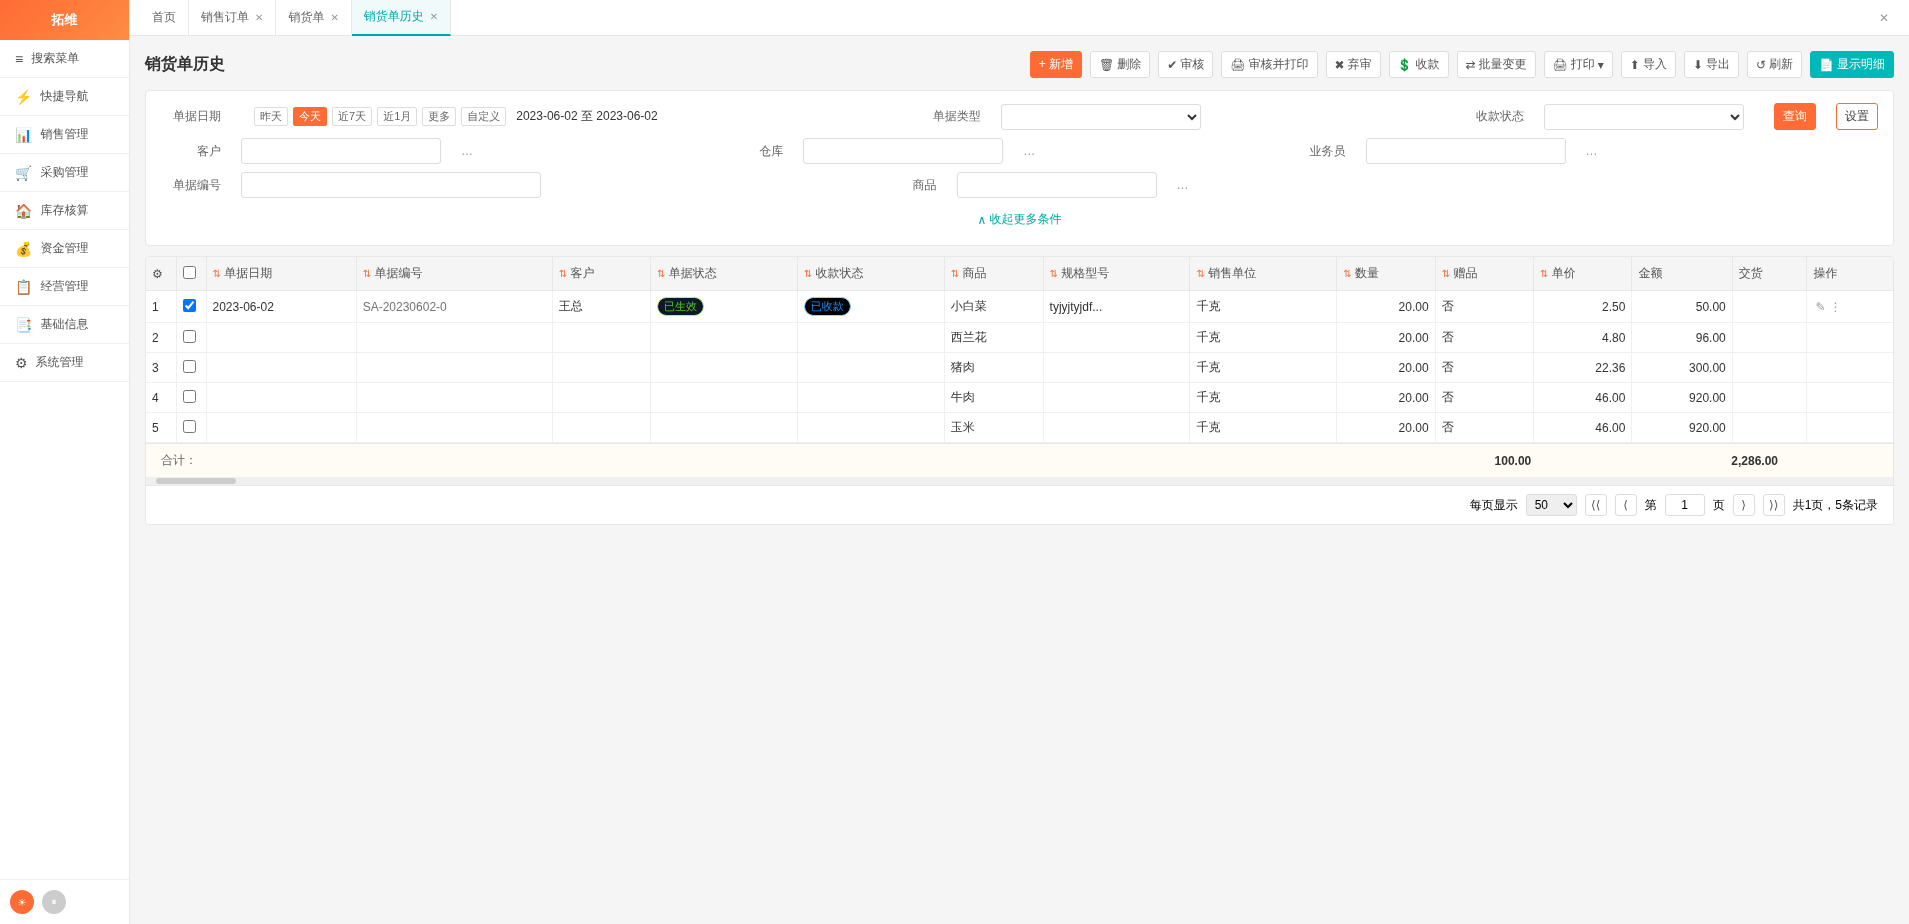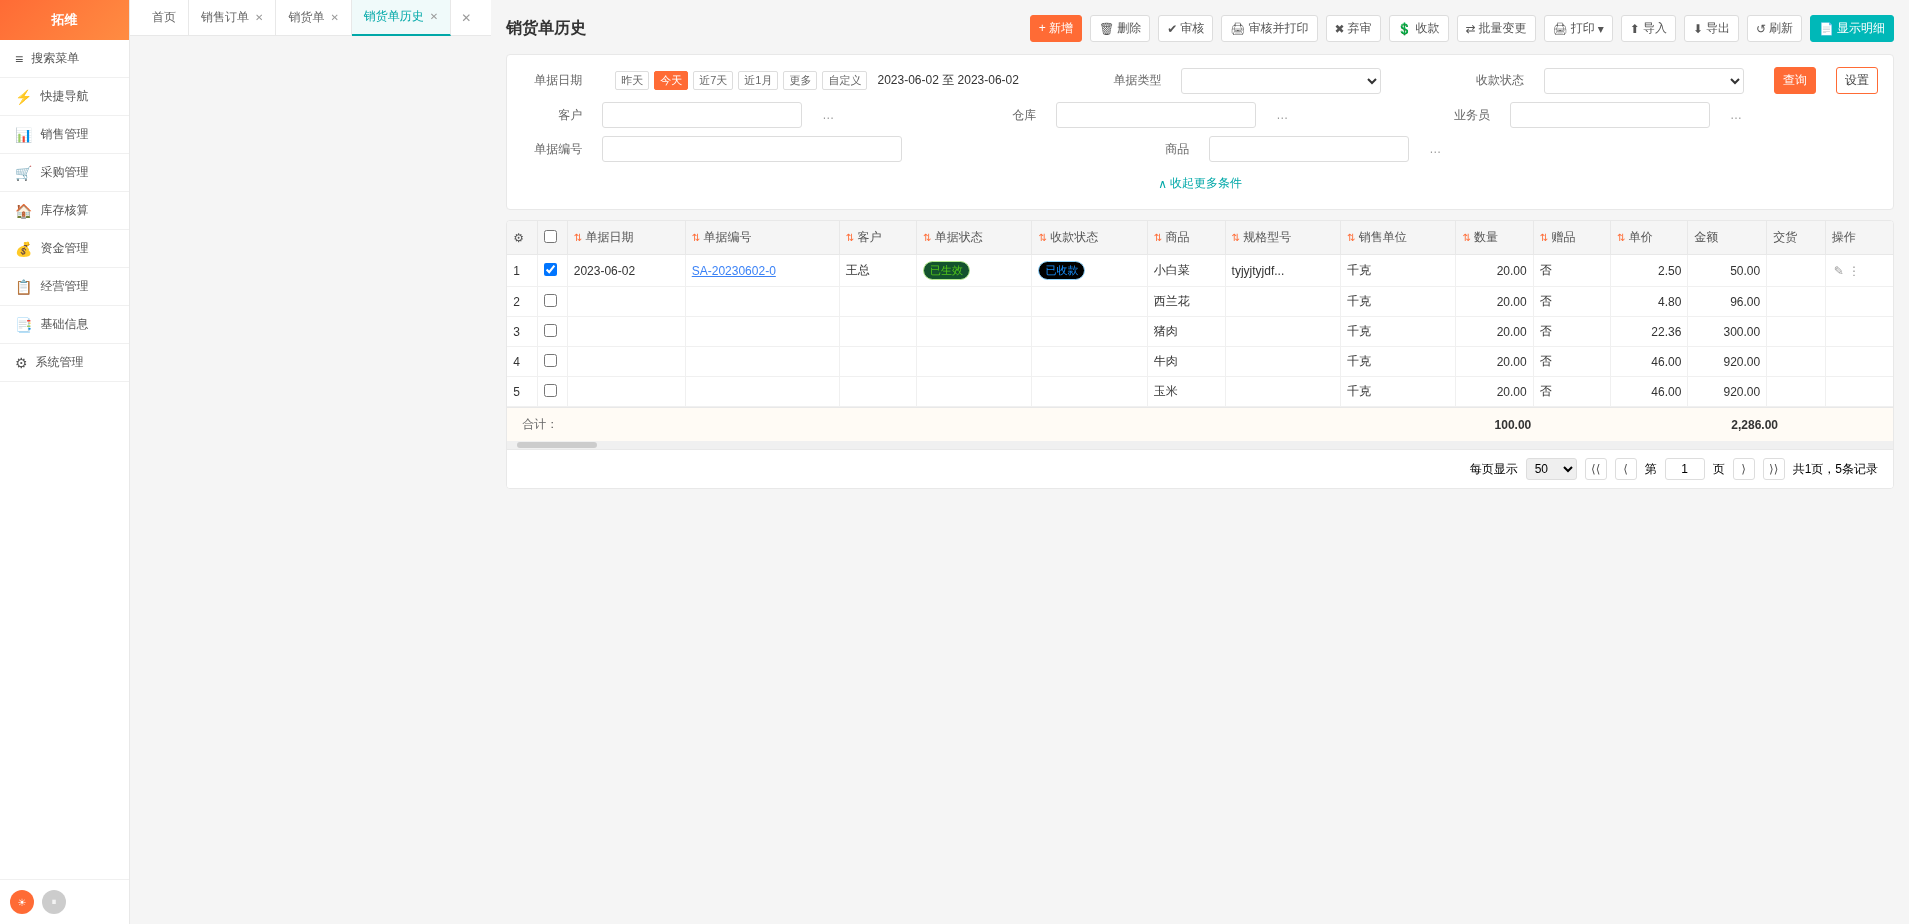--- a/index.html
+++ b/index.html
@@ -47,21 +47,21 @@
       background: #ff6b35;
       border-radius: 50%;
       display: flex; align-items: center; justify-content: center;
       color: white; cursor: pointer; font-size: 10px;
     }
 
     
     .main {
       flex: 1;
       display: flex;
-      flex-direction: row;
+      flex-direction: column;
       overflow: hidden;
     }
 
     
     .tab-bar {
       display: flex;
       align-items: center;
       background: #fff;
       border-bottom: 1px solid #e8e8e8;
       height: 36px;
@@ -239,23 +239,23 @@
       white-space: nowrap;
     }
     td:last-child { border-right: none; }
     .sort-icon { color: #ff6b35; font-size: 10px; }
     .badge {
       display: inline-block;
       padding: 1px 6px;
       border-radius: 10px;
       font-size: 11px;
     }
-    .badge-green { background: #14532d; color: #52c41a; border: 1px solid #b7eb8f; }
+    .badge-green { background: #0f172a; color: #52c41a; border: 1px solid #b7eb8f; }
     .badge-blue { background: #000000; color: #1890ff; border: 1px solid #91d5ff; }
-    .link-text { color: #3b82f6; cursor: pointer; text-decoration: underline; }
+    .link-text { color: #737373; cursor: pointer; }
     .action-icon { color: #999; cursor: pointer; margin: 0 2px; }
     
     
     .table-footer {
       background: #fffbf5;
       border-top: 1px solid #e8e8e8;
       display: flex;
       align-items: center;
       padding: 8px 15px;
     }

